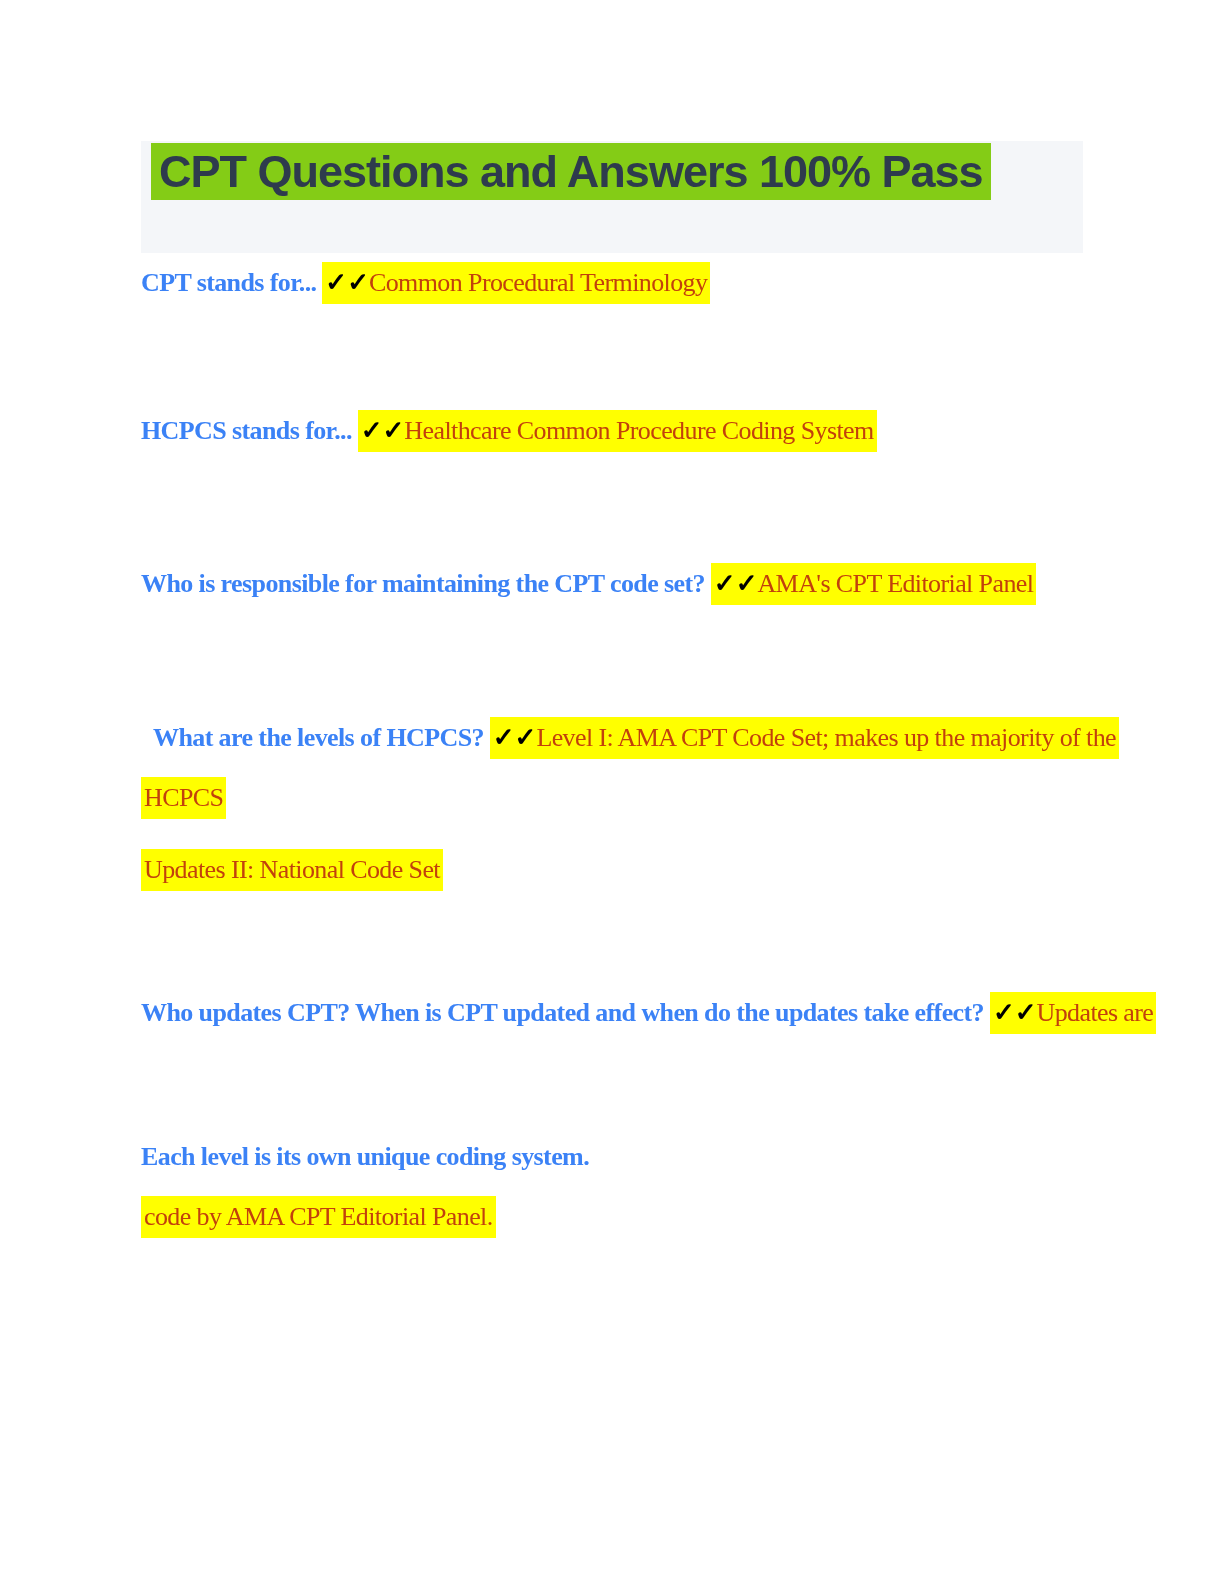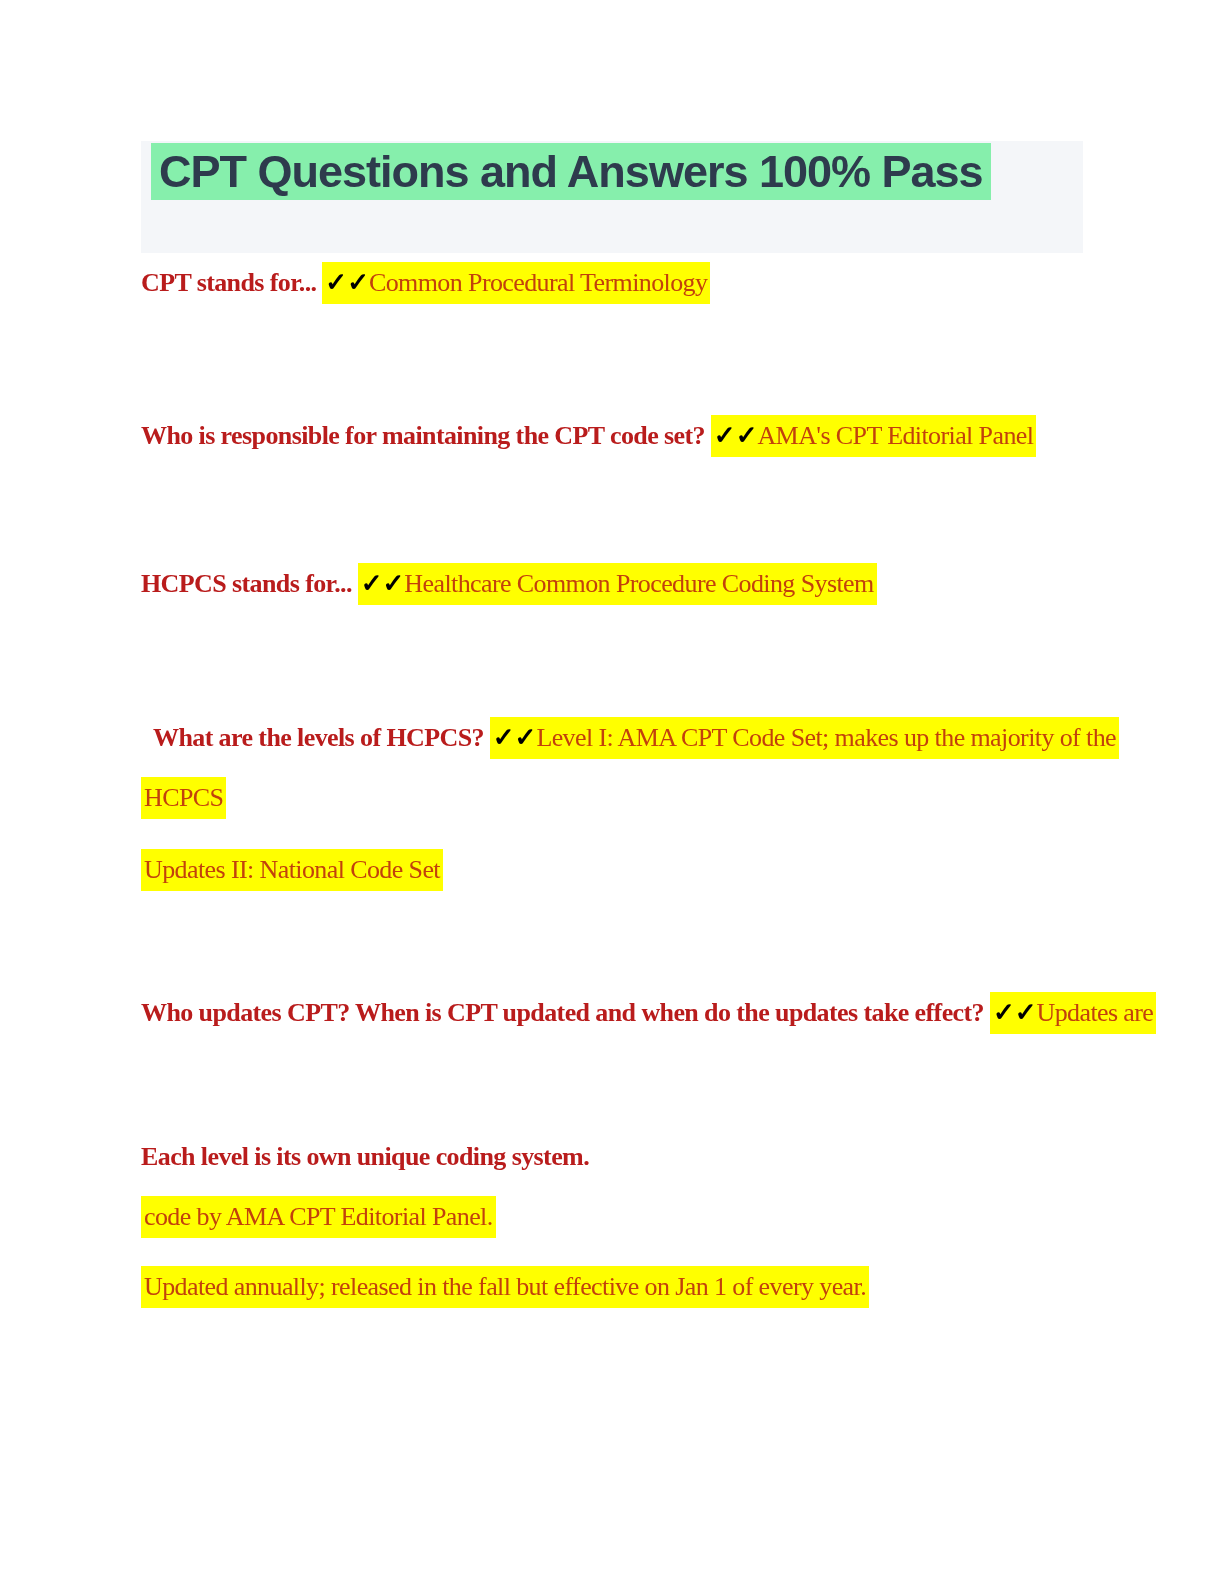--- a/index.html
+++ b/index.html
@@ -17,21 +17,21 @@
     left: 141px;
     top: 141px;
     width: 942px;
     height: 112px;
     background: #f4f6f9;
   }
   .title-hl {
     display: inline-block;
     margin: 2px 0 0 10px;
     padding: 0 8px;
-    background: #86efac;
+    background: #84cc16;
     color: #2e3b4d;
     font-family: "Liberation Sans", sans-serif;
     font-weight: bold;
     font-size: 45px;
     line-height: 57px;
     letter-spacing: -1px;
     white-space: nowrap;
   }
   
   .content {
@@ -42,21 +42,21 @@
     font-size: 26px;
     letter-spacing: -0.6px;
     color: #000000;
   }
   .line {
     line-height: 60px;
     white-space: nowrap;
   }
   .q, .statement {
     font-weight: bold;
-    color: #b91c1c;
+    color: #3b82f6;
   }
   .hl {
     background: #ffff00;
     padding: 6px 3px 7px 3px;
   }
   .chk {
     color: #000000;
     font-weight: bold;
     letter-spacing: 0;
   }
@@ -81,26 +81,26 @@
   <div class="banner-band">
     <h1 class="title-hl" style="margin:2px 0 0 10px;">CPT Questions and Answers 100% Pass</h1>
   </div>
 
   <div class="content">
 
     <div class="line mt0">
       <span class="q">CPT stands for... </span><span class="hl"><span class="chk">✓✓</span><span class="ans">Common Procedural Terminology</span></span>
     </div>
 
+    <div class="line mt88">
+      <span class="q">HCPCS stands for... </span><span class="hl"><span class="chk">✓✓</span><span class="ans">Healthcare Common Procedure Coding System</span></span>
+    </div>
+
     <div class="line mt93">
       <span class="q">Who is responsible for maintaining the CPT code set? </span><span class="hl"><span class="chk">✓✓</span><span class="ans">AMA's CPT Editorial Panel</span></span>
-    </div>
-
-    <div class="line mt88">
-      <span class="q">HCPCS stands for... </span><span class="hl"><span class="chk">✓✓</span><span class="ans">Healthcare Common Procedure Coding System</span></span>
     </div>
 
     <div class="line mt94">
       <span class="q">What are the levels of HCPCS? </span><span class="hl"><span class="chk">✓✓</span><span class="ans">Level I: AMA CPT Code Set; makes up the majority of the</span></span>
     </div>
     <div class="line mt0">
       <span class="hl"><span class="ans">HCPCS</span></span>
     </div>
     <div class="line mt12">
       <span class="hl"><span class="ans">Updates II: National Code Set</span></span>
@@ -109,18 +109,15 @@
     <div class="line mt83">
       <span class="q">Who updates CPT? When is CPT updated and when do the updates take effect? </span><span class="hl"><span class="chk">✓✓</span><span class="ans">Updates are</span></span>
     </div>
 
     <div class="line mt84">
       <span class="statement">Each level is its own unique coding system.</span>
     </div>
     <div class="line mt0">
       <span class="hl"><span class="ans">code by AMA CPT Editorial Panel.</span></span>
     </div>
-    <div class="line mt10">
-      <span class="hl"><span class="ans">Updated annually; released in the fall but effective on Jan 1 of every year.</span></span>
-    </div>
 
   </div>
 </div>
 
 </body></html>

